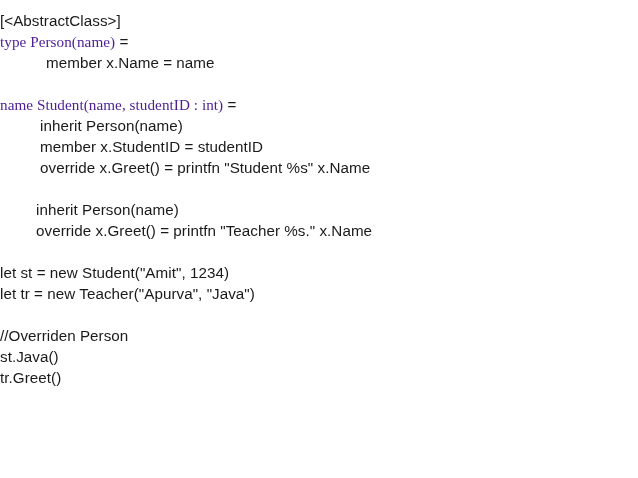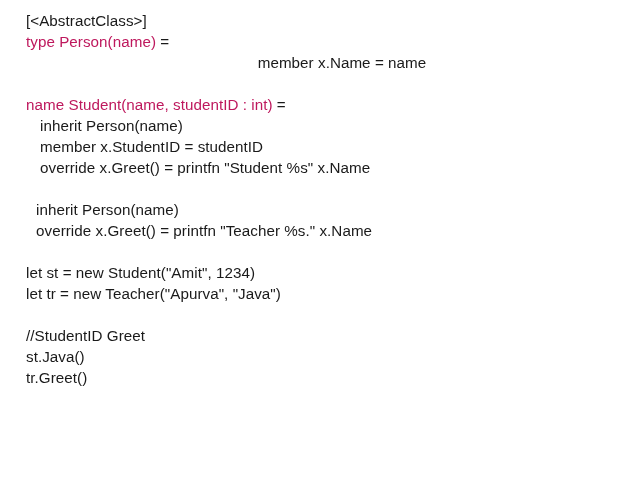--- a/index.html
+++ b/index.html
@@ -30,27 +30,28 @@
     line-height: 21px;
     font-size: 15.2px;
     color: #1a1a1a;
     white-space: pre;
     letter-spacing: 0.05px;
   }
   .code-line.blank {
     color: transparent;
   }
   
-  .ind-0 { padding-left: 26px; }
-  .ind-1 { padding-left: 46px; text-align: center; }
+  .ind-0 { }
+  .ind-1 { padding-left: 46px; }
   .ind-2 { padding-left: 40px; }
   .ind-3 { padding-left: 36px; }
   
   .kw-type {
-    color: #be185d;
+    color: #4c1d95;
+    font-family: Liberation Serif, serif;
   }
   .op-eq {
     color: #1a1a1a;
   }
 </style>
 </head>
 <body>
 
 <div id="slide">
   <div id="code-block">
@@ -62,17 +63,17 @@
       <div class="code-line ind-2">inherit Person(name)</div>
       <div class="code-line ind-2">member x.StudentID = studentID</div>
       <div class="code-line ind-2">override x.Greet() = printfn "Student %s" x.Name</div>
       <div class="code-line ind-0 blank">&nbsp;</div>
       <div class="code-line ind-3">inherit Person(name)</div>
       <div class="code-line ind-3">override x.Greet() = printfn "Teacher %s." x.Name</div>
       <div class="code-line ind-0 blank">&nbsp;</div>
       <div class="code-line ind-0">let st = new Student("Amit", 1234)</div>
       <div class="code-line ind-0">let tr = new Teacher("Apurva", "Java")</div>
       <div class="code-line ind-0 blank">&nbsp;</div>
-      <div class="code-line ind-0">//StudentID Greet</div>
+      <div class="code-line ind-0">//Overriden Person</div>
       <div class="code-line ind-0">st.Java()</div>
       <div class="code-line ind-0">tr.Greet()</div>
     </div>
 </div>
 
 </body></html>

